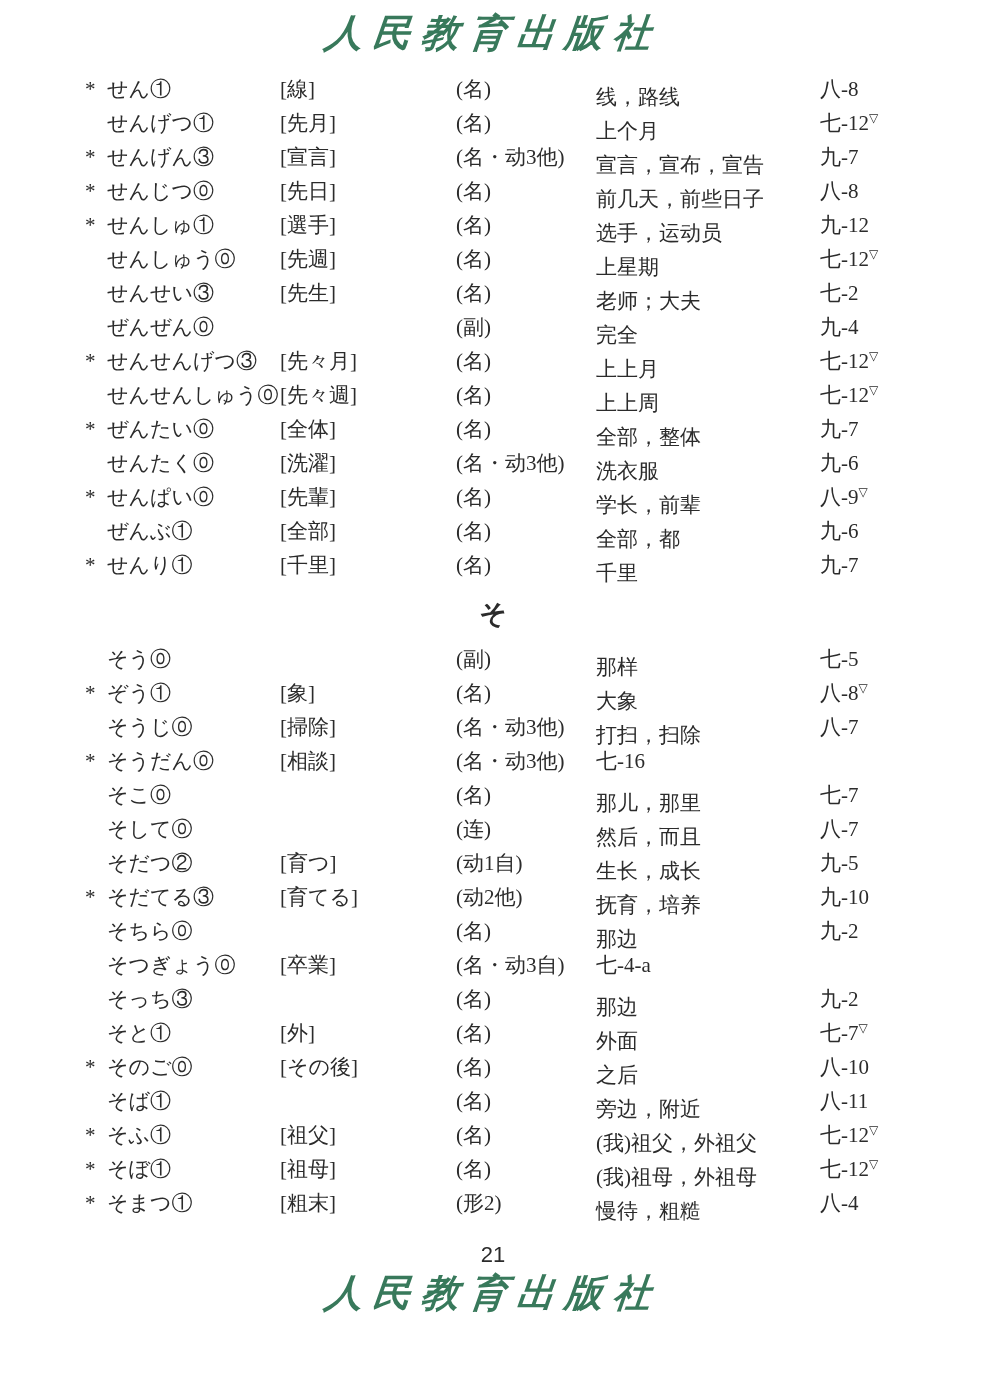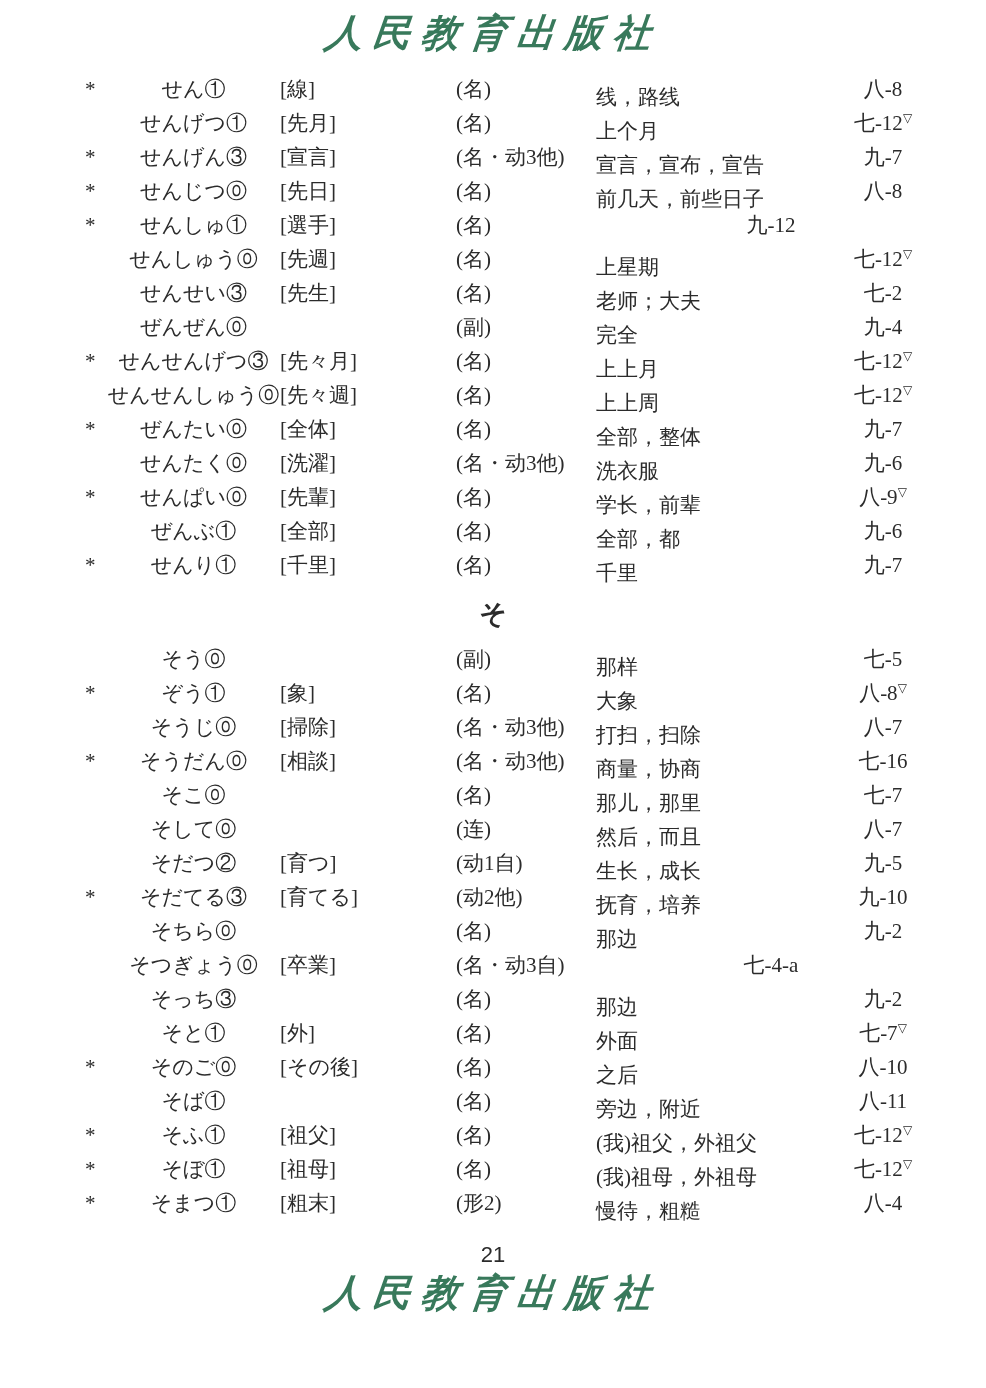--- a/index.html
+++ b/index.html
@@ -34,25 +34,25 @@
   }
   .vocab.first { margin-top: 20px; }
   .row {
     display: flex;
     align-items: center;
     height: 34px;
     font-size: 21px;
     white-space: nowrap;
   }
   .c-star    { width: 22px;  flex: none; }
-  .c-word    { width: 173px; flex: none; text-align: center; }
+  .c-word    { width: 173px; flex: none; }
   .c-kanji   { width: 176px; flex: none; }
   .c-pos     { width: 140px; flex: none; }
   .c-meaning { width: 224px; flex: none; margin-top: 16px; }
-  .c-lesson  { flex: 1; text-align: center; }
+  .c-lesson  { flex: 1; }
   .mark {
     font-size: 12px;
     vertical-align: super;
     line-height: 0;
   }
   .section-header {
     text-align: center;
     font-size: 27px;
     font-weight: bold;
     margin-top: 12px;
@@ -107,20 +107,21 @@
     <span class="c-pos">(名)</span>
     <span class="c-meaning">前几天，前些日子</span>
     <span class="c-lesson"><span>八-8</span><sup class="mark"></sup></span>
   </div>
 
   <div class="row">
     <span class="c-star">*</span>
     <span class="c-word">せんしゅ①</span>
     <span class="c-kanji">[選手]</span>
     <span class="c-pos">(名)</span>
+    <span class="c-meaning">选手，运动员</span>
     <span class="c-lesson"><span>九-12</span><sup class="mark"></sup></span>
   </div>
 
   <div class="row">
     <span class="c-star"></span>
     <span class="c-word">せんしゅう⓪</span>
     <span class="c-kanji">[先週]</span>
     <span class="c-pos">(名)</span>
     <span class="c-meaning">上星期</span>
     <span class="c-lesson"><span>七-12</span><sup class="mark">▽</sup></span>
@@ -236,21 +237,20 @@
     <span class="c-pos">(名・动3他)</span>
     <span class="c-meaning">打扫，扫除</span>
     <span class="c-lesson"><span>八-7</span><sup class="mark"></sup></span>
   </div>
 
   <div class="row">
     <span class="c-star">*</span>
     <span class="c-word">そうだん⓪</span>
     <span class="c-kanji">[相談]</span>
     <span class="c-pos">(名・动3他)</span>
-    <span class="c-meaning">商量，协商</span>
     <span class="c-lesson"><span>七-16</span><sup class="mark"></sup></span>
   </div>
 
   <div class="row">
     <span class="c-star"></span>
     <span class="c-word">そこ⓪</span>
     <span class="c-kanji"></span>
     <span class="c-pos">(名)</span>
     <span class="c-meaning">那儿，那里</span>
     <span class="c-lesson"><span>七-7</span><sup class="mark"></sup></span>

